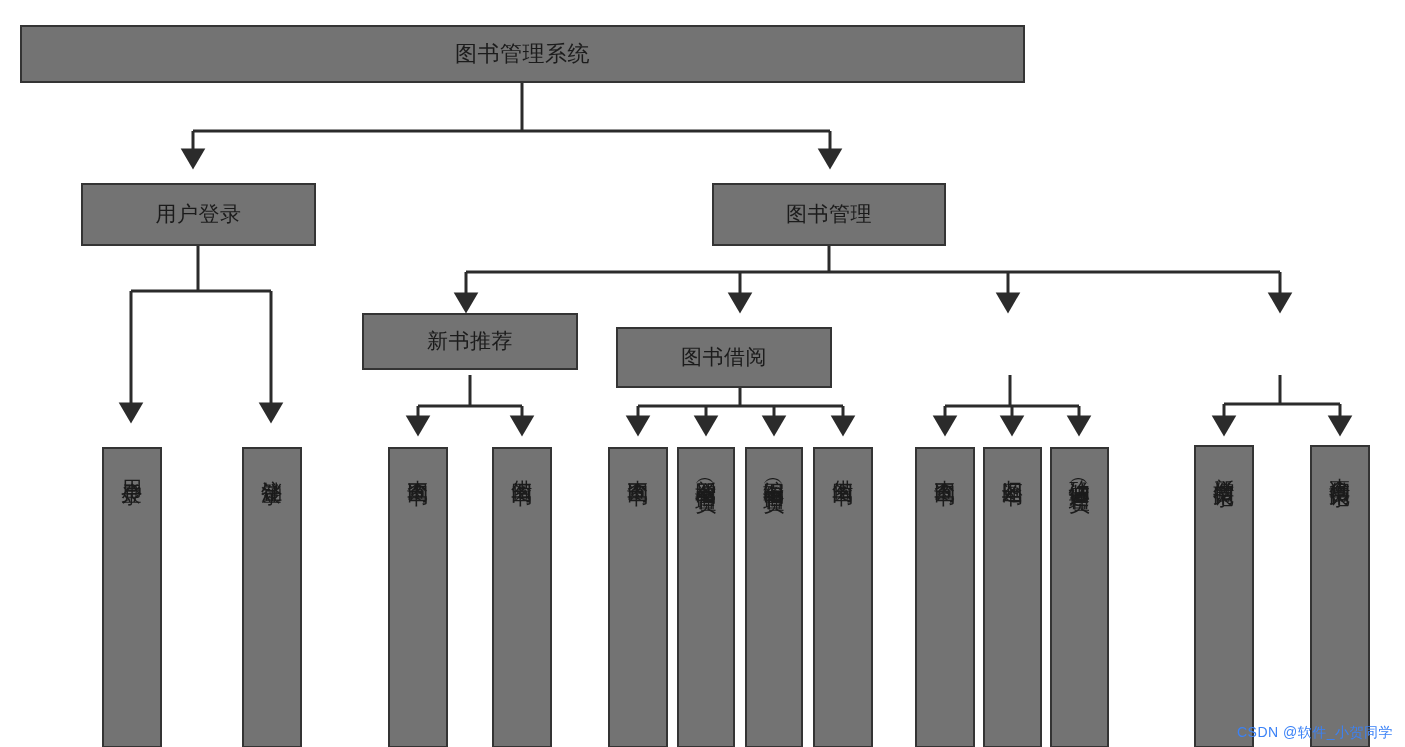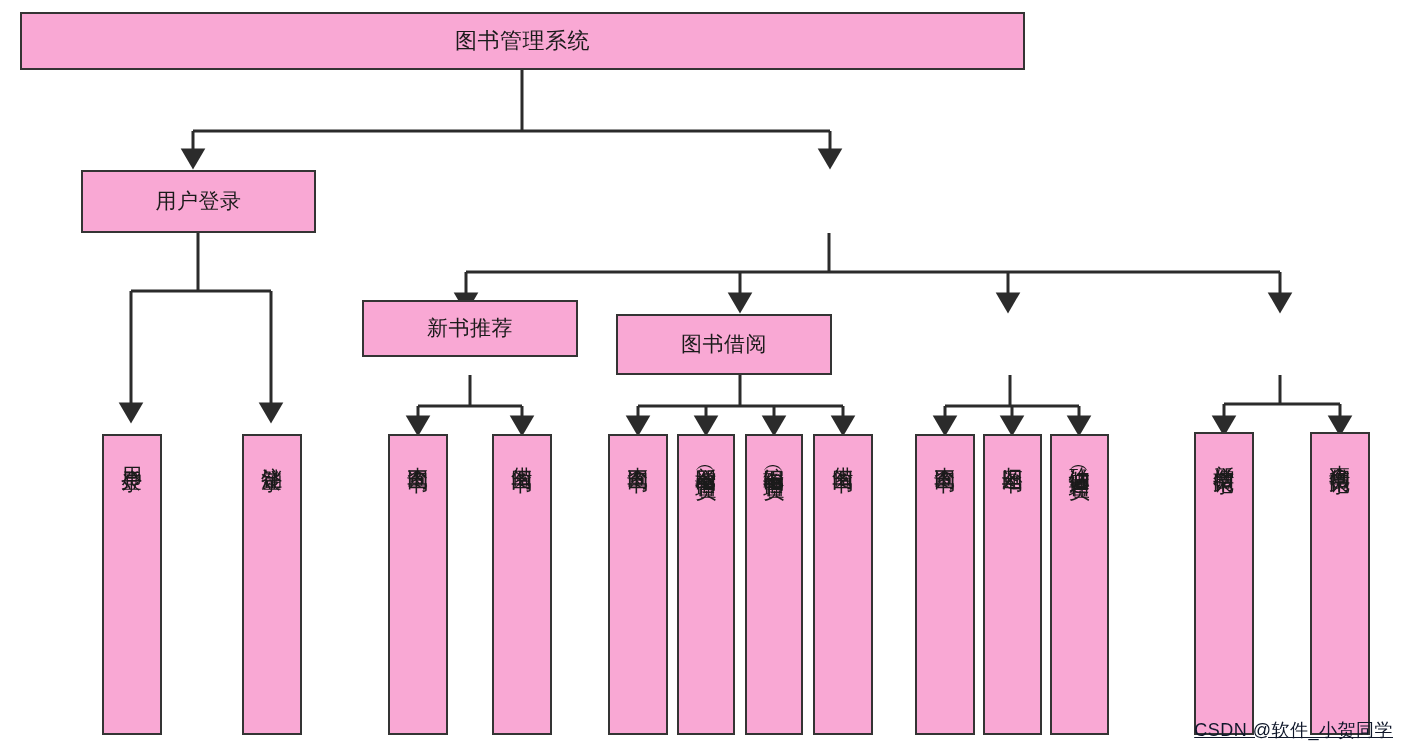--- a/index.html
+++ b/index.html
@@ -24,25 +24,26 @@
     left: 0;
     top: 0;
     width: 1405px;
     height: 747px;
     pointer-events: none;
   }
   .node {
     position: absolute;
     box-sizing: border-box;
     border: 2.5px solid #343434;
-    background: #f9a8d4;
+    background: #737373;
     display: flex;
     align-items: center;
     justify-content: center;
     color: #1b1b1b;
+    margin-top: 13px;
   }
   .node .label {
     font-size: 21px;
     line-height: 1.15;
     letter-spacing: 0.5px;
     white-space: nowrap;
   }
   .node.root .label { font-size: 22px; }
   .node.leaf {
     align-items: flex-start;
@@ -54,25 +55,24 @@
     text-orientation: upright;
     font-size: 21px;
     line-height: 1.32;
     letter-spacing: 2px;
     white-space: nowrap;
   }
   .watermark {
     position: absolute;
     right: 12px;
     bottom: 5px;
-    font-size: 18px;
-    color: #0f172a;
+    font-size: 14px;
+    color: #3b82f6;
     letter-spacing: 0.5px;
     white-space: nowrap;
-    text-decoration: underline;
   }
 </style>
 </head>
 <body>
 
 <div id="diagram-root">
 
   <svg class="wires" viewBox="0 0 1405 747">
     <defs>
       <marker id="arrow" markerWidth="9" markerHeight="9" refX="3.2" refY="4.5" orient="auto" markerUnits="strokeWidth">
@@ -123,20 +123,23 @@
     </g>
   </svg>
 
   <div class="node root" style="left:20px; top:12px; width:1005px; height:58px;">
     <span class="label">图书管理系统</span>
   </div>
 
   <div class="node" style="left:81px; top:170px; width:235px; height:63px;">
     <span class="label">用户登录</span>
   </div>
+  <div class="node" style="left:712px; top:170px; width:234px; height:63px;">
+    <span class="label">图书管理</span>
+  </div>
 
   <div class="node" style="left:362px; top:300px; width:216px; height:57px;">
     <span class="label">新书推荐</span>
   </div>
   <div class="node" style="left:616px; top:314px; width:216px; height:61px;">
     <span class="label">图书借阅</span>
   </div>
 
   <div class="node leaf" style="left:102px; top:434px; width:60px; height:301px;">
     <span class="label">用户登录</span>

